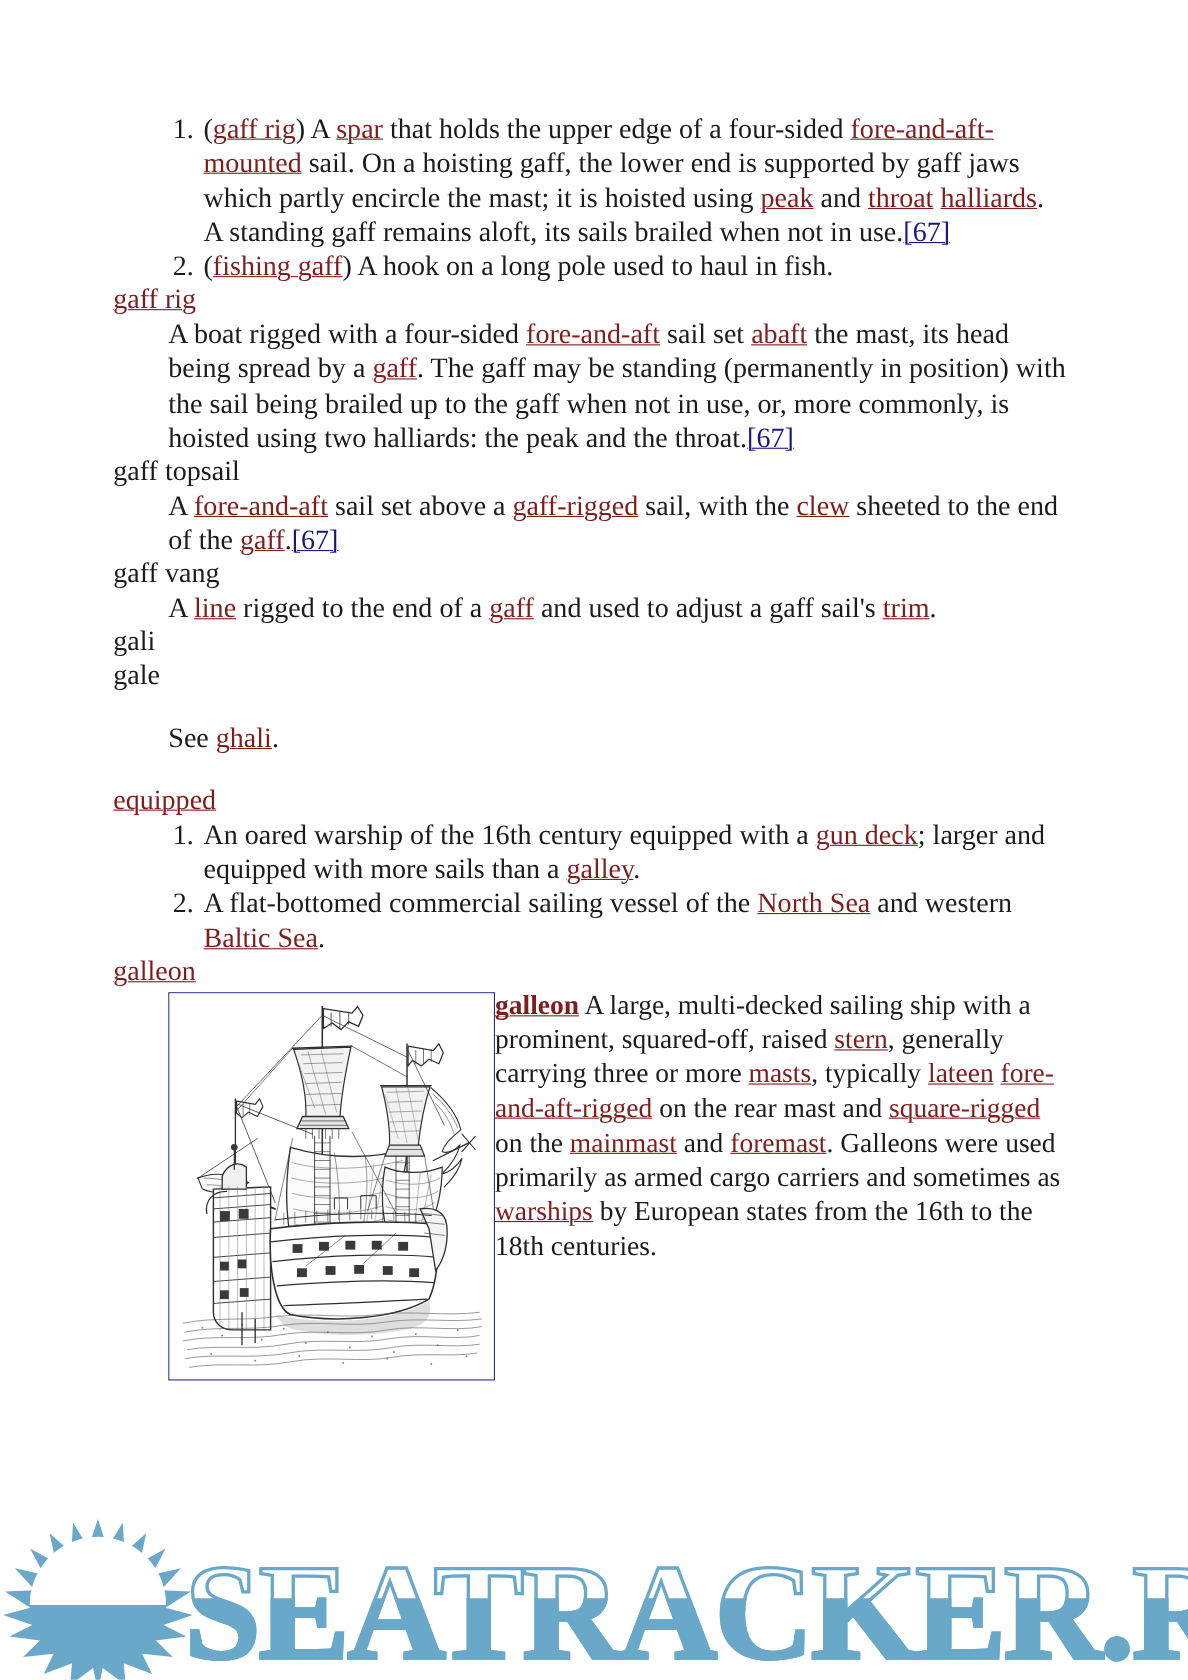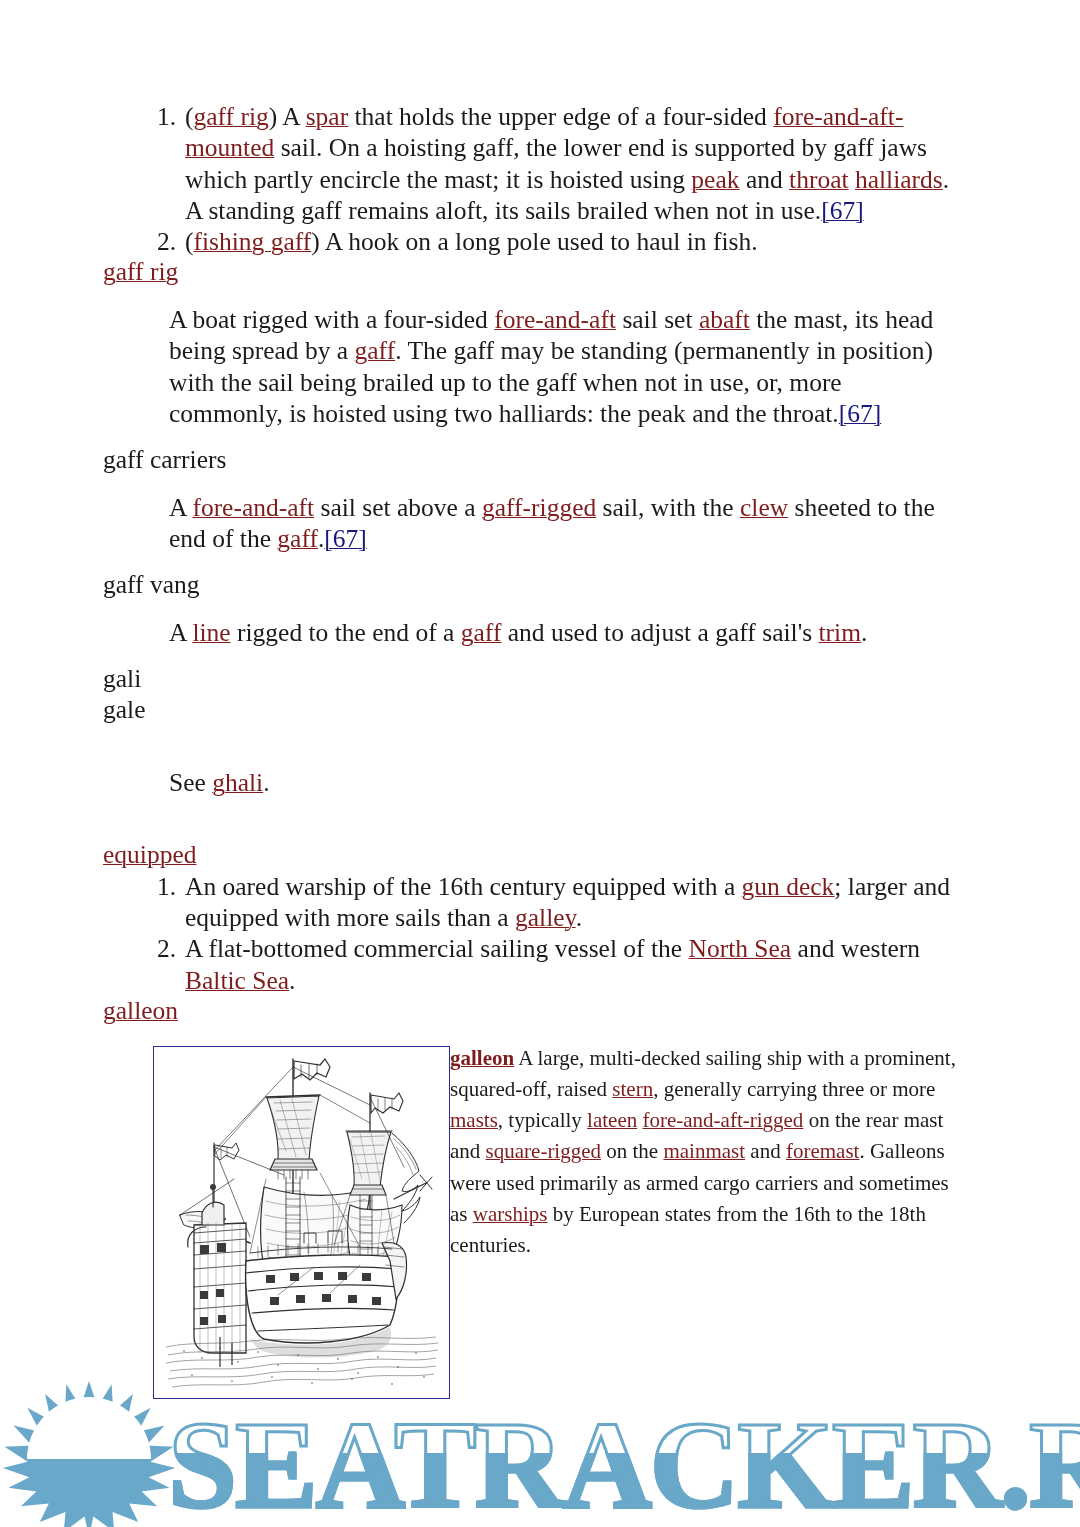--- a/index.html
+++ b/index.html
@@ -32,21 +32,21 @@
 
   .term {
     font-size: 25.5px;
     line-height: 30.5px;
     color: #1b1b1b;
     margin: 0;
     white-space: nowrap;
   }
 
   .def {
-    margin: 16px;
+    margin: 0;
     padding-left: 50px;
     font-size: 25.5px;
     line-height: 31.3px;
     text-align: left;
     color: #1b1b1b;
   }
 
   .olist {
     margin: 0;
     padding: 0;
@@ -94,25 +94,24 @@
     height: 353px;
     border: 1.5px solid #2b2b8f;
     box-sizing: border-box;
     margin: 3px 0 0 0;
     background: #ffffff;
     overflow: hidden;
   }
   .ship-figure svg { display: block; }
 
   .galleon-body {
-    font-size: 21px;
+    font-size: 25px;
     line-height: 31.3px;
     padding-left: 50px;
     box-sizing: border-box;
-    margin-top: 16px;
   }
 
   
   #watermark {
     position: absolute;
     left: 0;
     bottom: 0;
     width: 1080px;
     height: 152px;
     pointer-events: none;
@@ -135,21 +134,21 @@
         <span class="num">2.</span>
         <span><span>(</span><a class="lnk" href="#">fishing gaff</a><span>) A hook on a long pole used to haul in fish.</span></span>
       </li>
     </ol>
 
     <div class="term">
       <a class="lnk" href="#">gaff rig</a>
     </div>
     <div class="def"><span>A boat rigged with a four-sided </span><a class="lnk" href="#">fore-and-aft</a><span> sail set </span><a class="lnk" href="#">abaft</a><span> the mast, its head being spread by a </span><a class="lnk" href="#">gaff</a><span>. The gaff may be standing (permanently in position) with the sail being brailed up to the gaff when not in use, or, more commonly, is hoisted using two halliards: the peak and the throat.</span><a class="ref" href="#">[67]</a></div>
 
-    <div class="term">gaff carriers</div>
+    <div class="term">gaff topsail</div>
     <div class="def"><span>A </span><a class="lnk" href="#">fore-and-aft</a><span> sail set above a </span><a class="lnk" href="#">gaff-rigged</a><span> sail, with the </span><a class="lnk" href="#">clew</a><span> sheeted to the end of the </span><a class="lnk" href="#">gaff</a><span>.</span><a class="ref" href="#">[67]</a></div>
 
     <div class="term">gaff vang</div>
     <div class="def"><span>A </span><a class="lnk" href="#">line</a><span> rigged to the end of a </span><a class="lnk" href="#">gaff</a><span> and used to adjust a gaff sail's </span><a class="lnk" href="#">trim</a><span>.</span></div>
 
     <div class="term">gali</div>
 
     <div class="term">gale</div>
     <div class="gap-block"></div>
     <div class="def"><span>See </span><a class="lnk" href="#">ghali</a><span>.</span></div>

